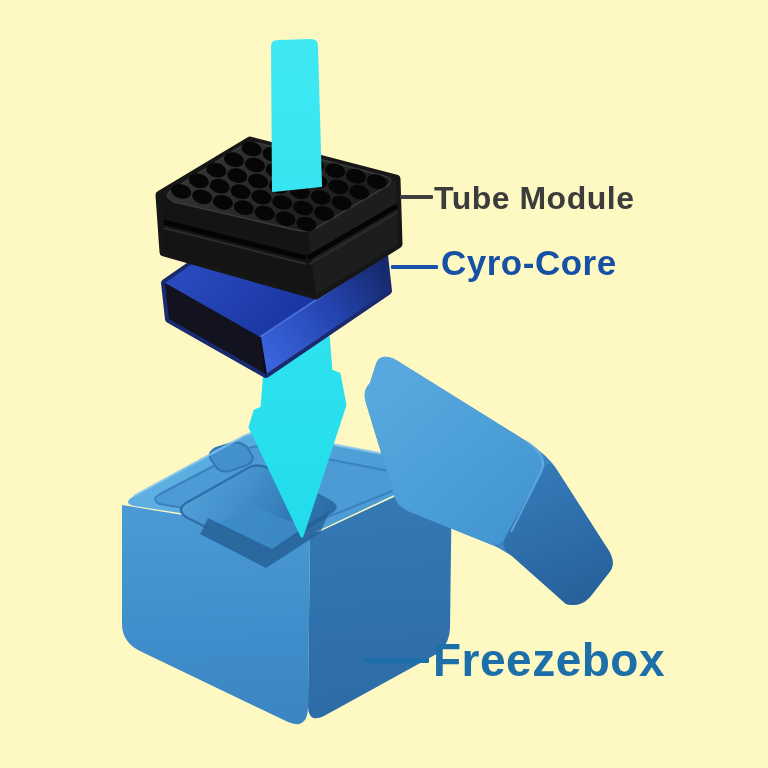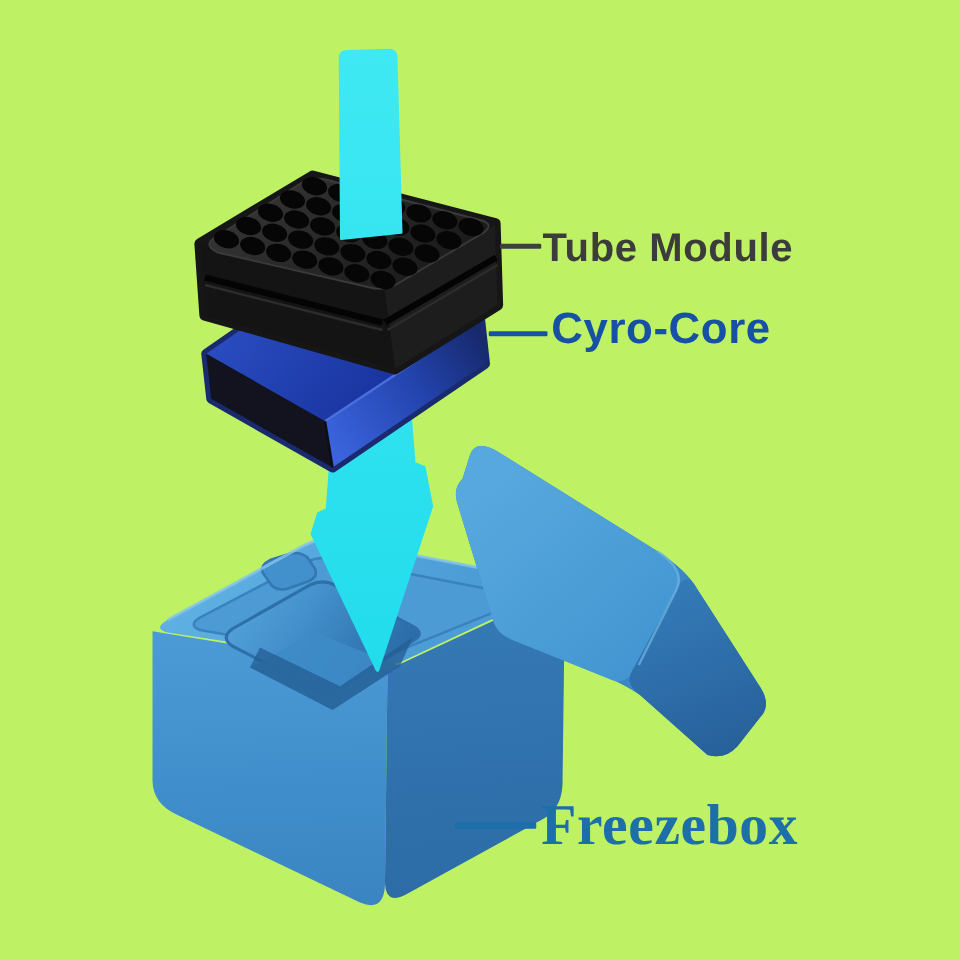--- a/index.html
+++ b/index.html
@@ -1,24 +1,24 @@
 <!DOCTYPE html>
 <html><head>
 <meta charset="utf-8">
 <style>
   html,body{margin:0;padding:0;background:#e8e8e8;}
   #stage{
-    position:relative;width:768px;height:768px;background:#bef264;
+    position:relative;width:768px;height:768px;background:#fef9c3;
     font-family:"Liberation Sans","DejaVu Sans",sans-serif;overflow:hidden;
   }
   #scene{position:absolute;left:0;top:0;}
   .label{position:absolute;font-weight:bold;white-space:nowrap;line-height:1;}
   .label.tube{left:434px;top:182px;font-size:32px;letter-spacing:.5px;color:#3c3c3c;}
   .label.cyro{left:441px;top:245px;font-size:35px;letter-spacing:.5px;color:#1651a6;}
-  .label.freeze{left:433px;top:637px;font-size:46px;letter-spacing:.5px;color:#1c6fa8;font-family:Liberation Serif, serif;}
+  .label.freeze{left:433px;top:637px;font-size:46px;letter-spacing:.5px;color:#1c6fa8;}
   .leader{position:absolute;border-radius:1px;}
   .leader.tube{left:400px;top:195px;width:33px;height:4px;background:#3f3f3f;}
   .leader.cyro{left:391px;top:265px;width:47px;height:4px;background:#1851a8;}
   .leader.freeze{left:364px;top:658px;width:65px;height:5px;background:#1c6fa8;}
 </style>
 </head>
 <body>
 
 <div id="stage">
 

